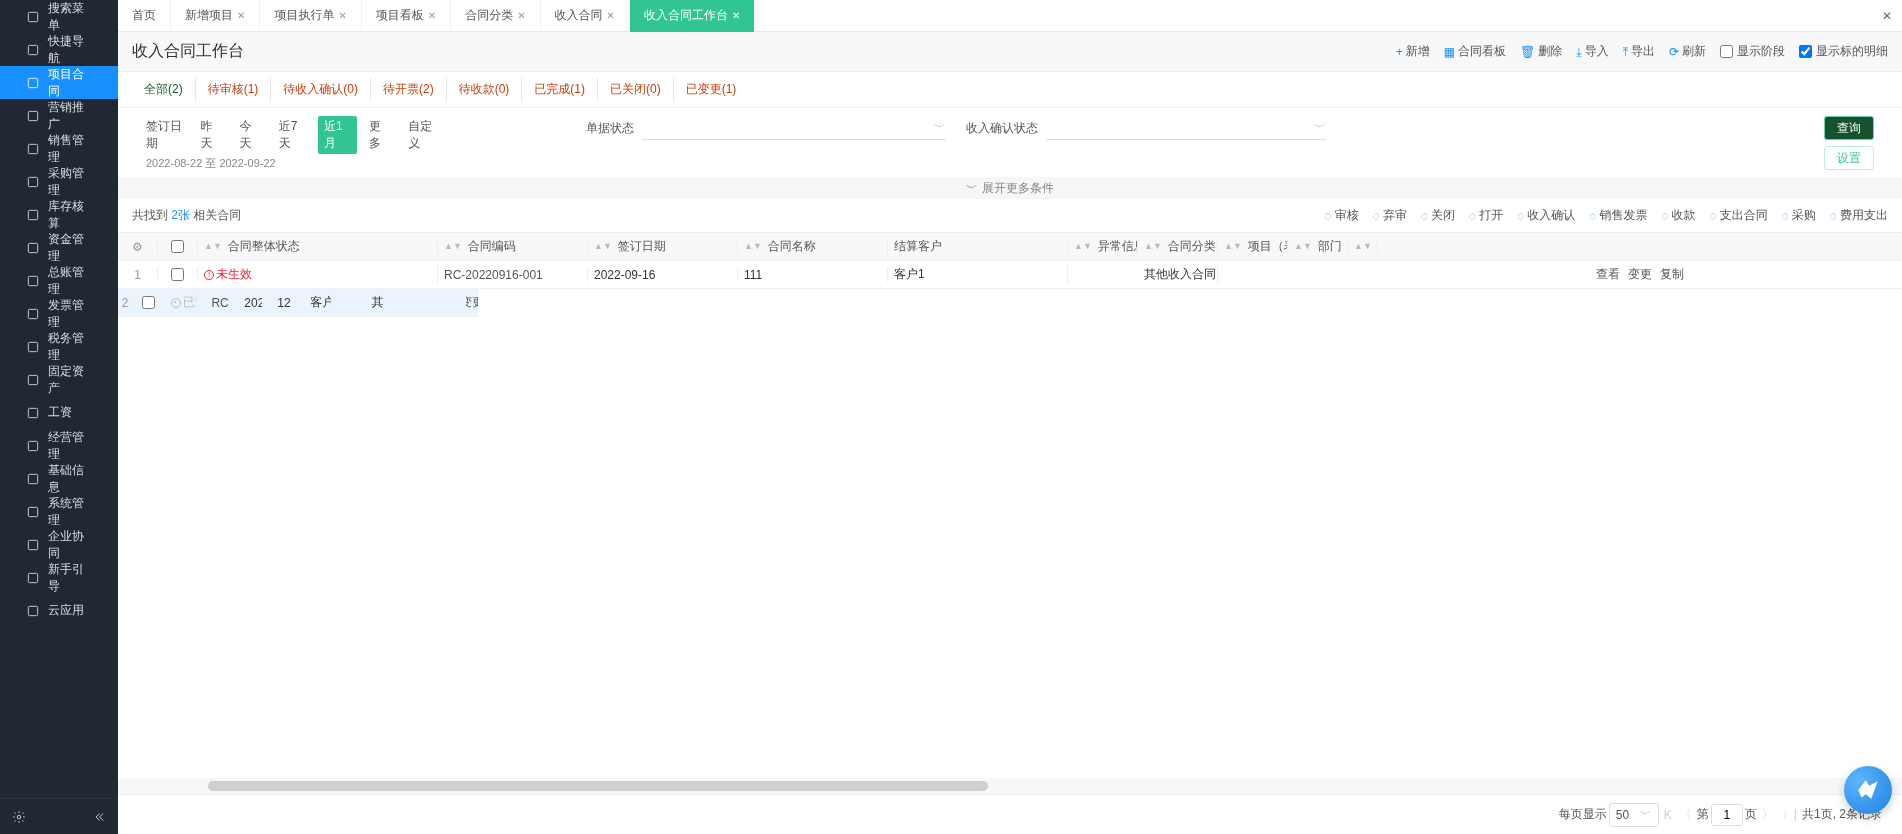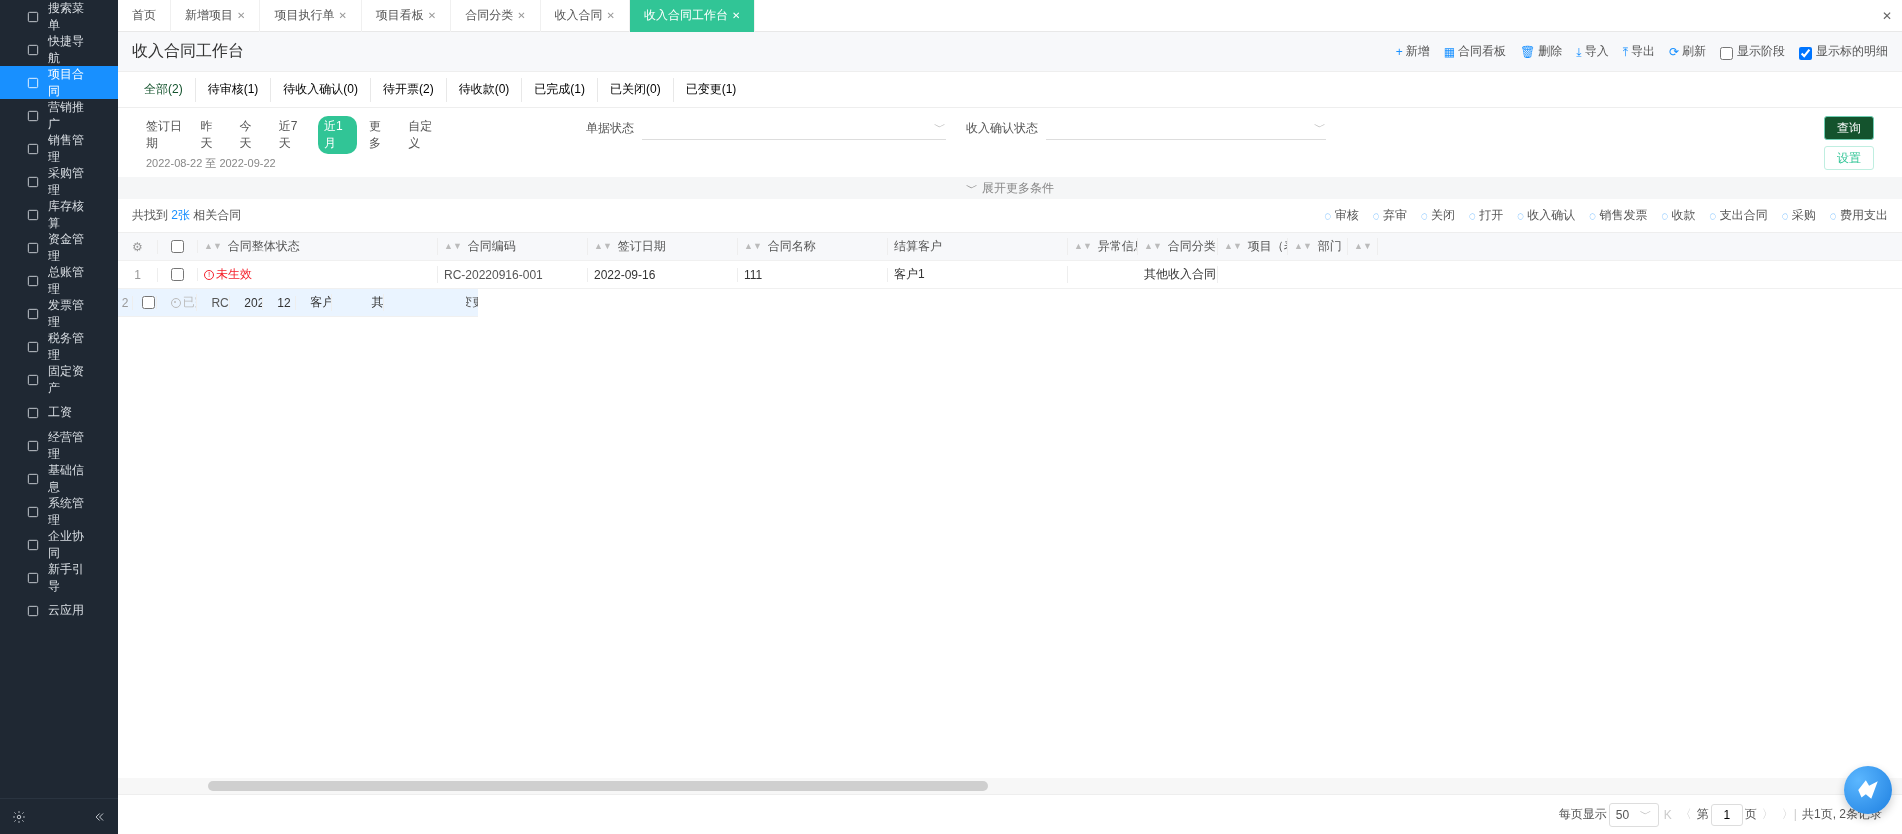--- a/index.html
+++ b/index.html
@@ -21,34 +21,34 @@
 .tabbar .tab.active{background:#31c596;color:#fff}
 .tabbar .tab.active .x{color:#fff}
 .tabbar .flex-spacer{flex:1}
 .tabbar .close-all{width:30px;text-align:center;color:#666;cursor:pointer}
 
 .page-head{display:flex;align-items:center;height:40px;padding:0 14px;background:#f7f8fa;border-bottom:1px solid #eee}
 .page-title{font-size:16px;color:#333}
 .page-actions{margin-left:auto;display:flex;align-items:center;gap:14px;color:#555}
 .act{display:flex;align-items:center;gap:3px;cursor:pointer}
 .act .sym{color:#1890ff;font-size:12px}
-.chk{display:flex;align-items:flex-end;gap:4px}
+.chk{display:flex;align-items:center;gap:4px}
 .chk input{width:13px;height:13px}
 
 .subtabs{display:flex;align-items:center;height:36px;background:#fff;border-bottom:1px solid #eee;padding:0 14px;gap:0}
-.subtabs .st{padding:0 12px;height:24px;display:flex;align-items:center;color:#000000;cursor:pointer;border-right:1px solid #e8e8e8}
+.subtabs .st{padding:0 12px;height:24px;display:flex;align-items:center;color:#c2410c;cursor:pointer;border-right:1px solid #e8e8e8}
 .subtabs .st.active{color:#14532d}
 .subtabs .st:last-child{border-right:none}
 
 .filters{display:flex;align-items:flex-start;padding:8px 28px 0 28px;gap:20px;background:#fff}
 .fbox{display:flex;flex-direction:column;gap:2px}
 .fbox .lbl{color:#555}
 .date-row{display:flex;align-items:center;gap:6px}
 .date-row .opt{padding:2px 6px;cursor:pointer;color:#555}
-.date-row .opt.pill{background:#31c596;color:#fff;border-radius:10px}
+.date-row .opt.pill{background:#31c596;color:#fff;border-radius:2px}
 .date-sub{color:#888;font-size:11px}
 .sel{display:flex;align-items:center;gap:8px;width:360px}
 .sel .lbl2{color:#555;white-space:nowrap}
 .sel .dd{flex:1;height:24px;border:none;border-bottom:1px solid #ddd;display:flex;align-items:center;justify-content:flex-end;color:#bbb}
 .rbtns{margin-left:auto;display:flex;flex-direction:column;gap:6px;align-items:flex-end}
 .btn{height:24px;padding:0 12px;border:1px solid #d9d9d9;border-radius:3px;background:#fff;cursor:pointer;display:flex;align-items:center}
 .btn.primary{background:#14532d;border-color:#6fcfb4;color:#fff}
 .btn.ghost{color:#31c596;border-color:#bfeee0}
 
 .expand{height:22px;background:#f5f6f7;color:#888;display:flex;align-items:center;justify-content:center;gap:4px;cursor:pointer;margin-top:6px}
@@ -501,20 +501,25 @@
               <span class="link">RC-20220916-001</span>
             </div>
             <div class="cell c-date">2022-09-16</div>
             <div class="cell c-name">111</div>
             <div class="cell c-cust">客户1</div>
             <div class="cell c-abn"></div>
             <div class="cell c-cat">其他收入合同</div>
             <div class="cell c-proj"></div>
             <div class="cell c-dept"></div>
             <div class="cell c-biz"></div>
+            <div class="cell c-ops">
+              <span class="link">查看</span>
+              <span class="link">变更</span>
+              <span class="link">复制</span>
+            </div>
           </div>
           <div class="row sel">
             <div class="cell c-gear">2</div>
             <div class="cell c-ck">
               <input type="checkbox" style="">
             </div>
             <div class="cell c-status">
               <span class="tag-done"><span class="circ dot"></span>已完成</span>  
             </div>
             <div class="cell c-code">

